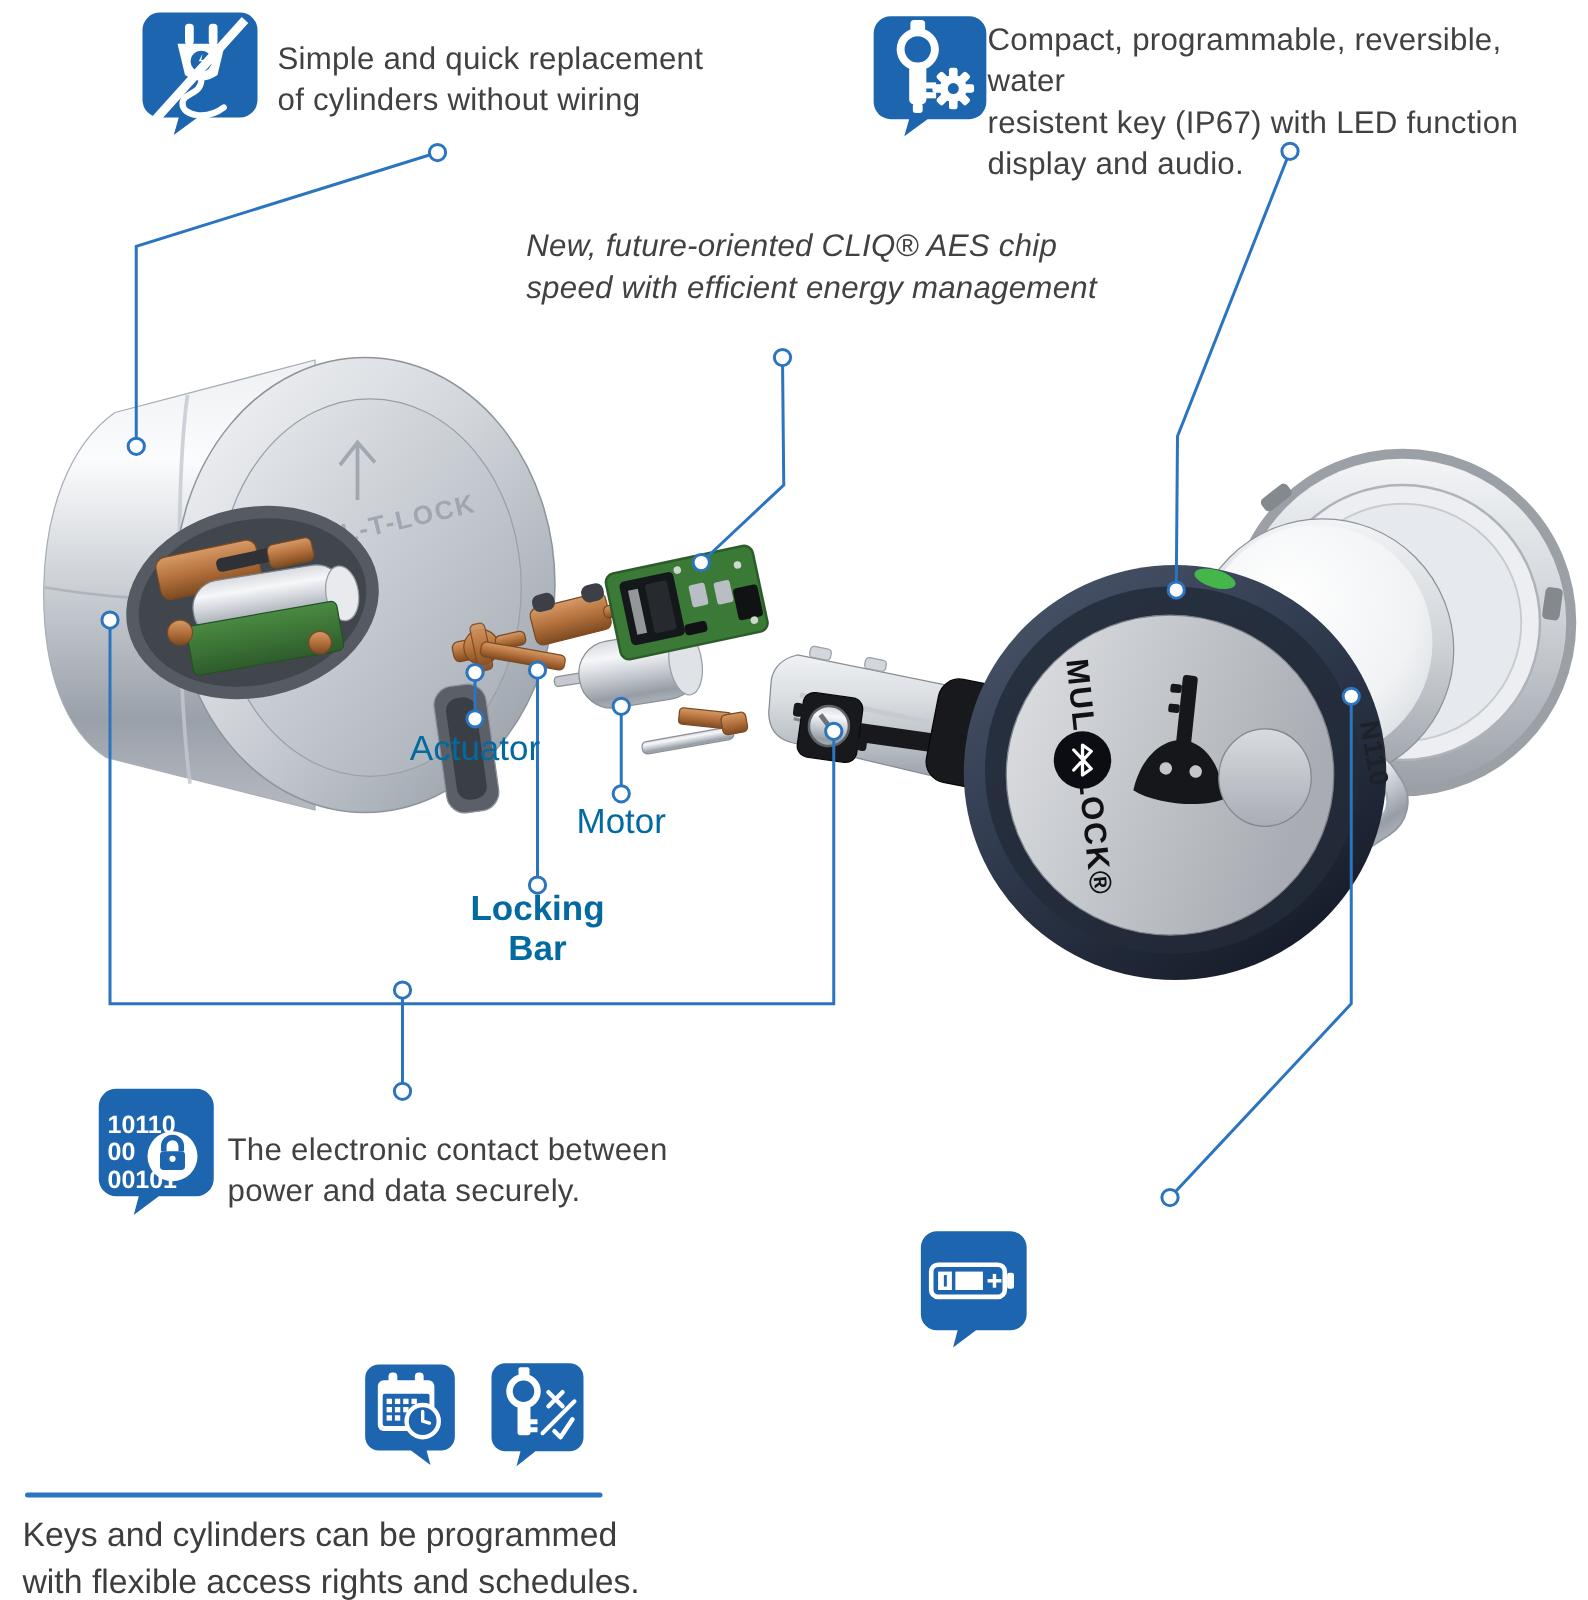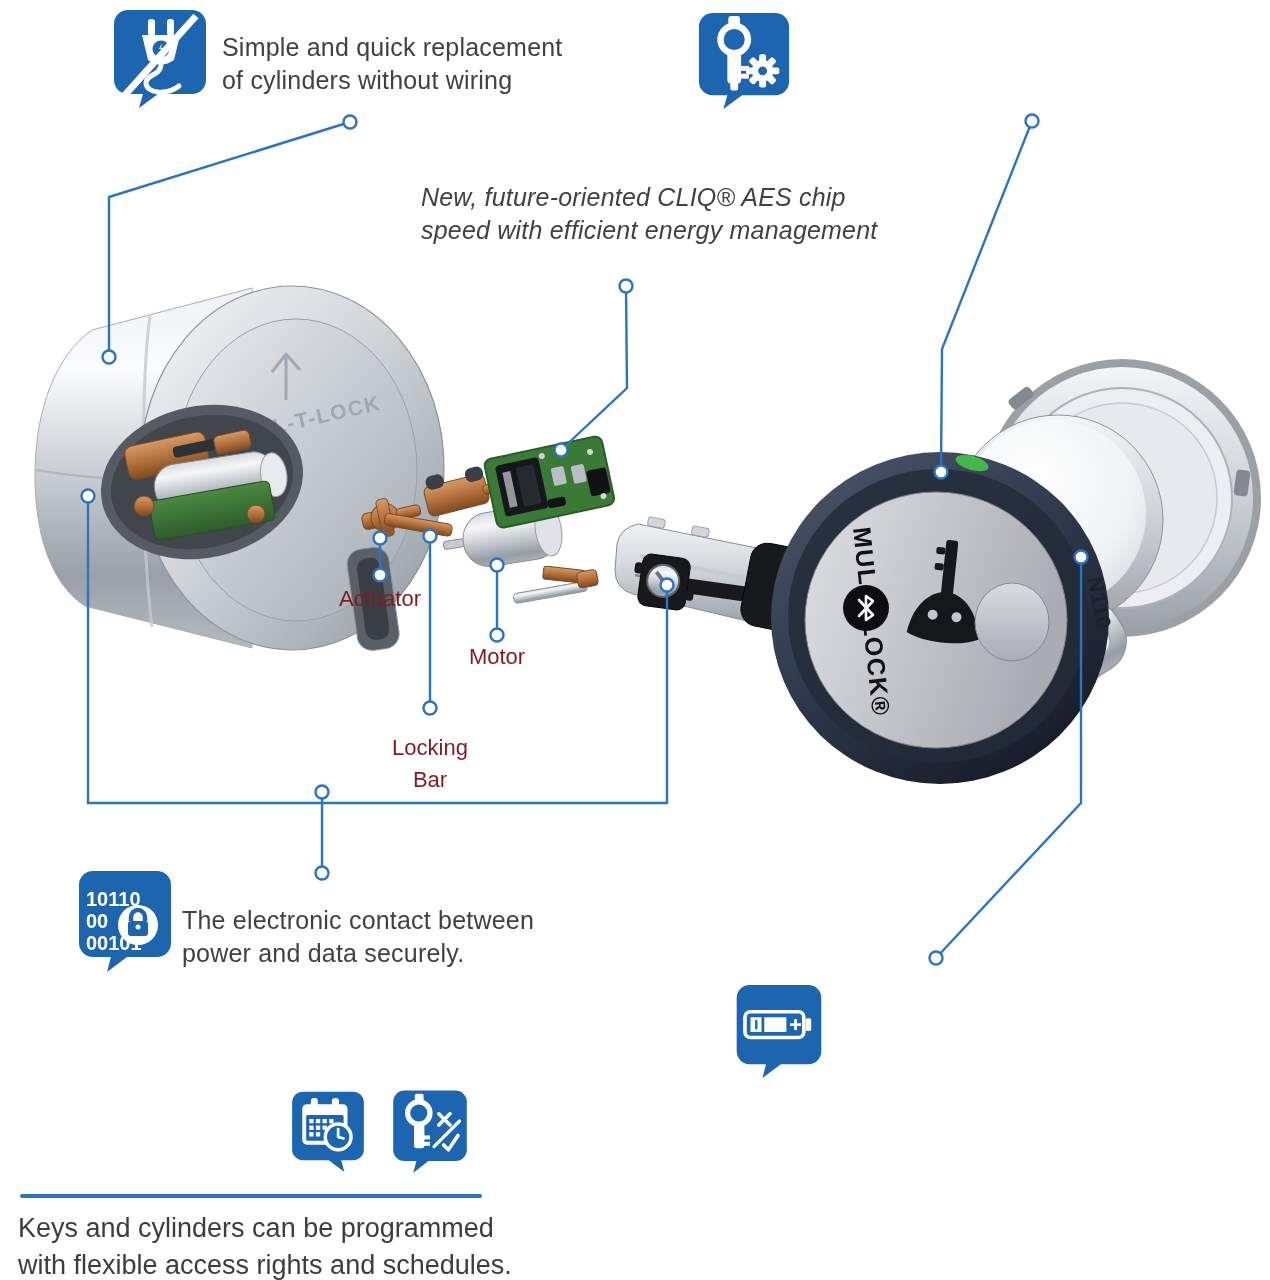--- a/index.html
+++ b/index.html
@@ -4,21 +4,21 @@
 <style>
   html,body{margin:0;padding:0;background:#ffffff;}
   .stage{
     position:relative;width:1270px;height:1280px;background:#ffffff;overflow:hidden;
     font-family:"Liberation Sans", sans-serif;color:#3f4042;
   }
   .layer{position:absolute;left:0;top:0;width:1270px;height:1280px;}
   svg{display:block;}
   .callout-text{position:absolute;font-size:25px;line-height:33px;color:#414144;letter-spacing:.2px;}
   .bottom-text{position:absolute;font-size:27px;line-height:37px;color:#3c3d3f;}
-  .part-label{position:absolute;font-size:22px;line-height:32px;color:#7f1d1d;text-align:center;}
+  .part-label{position:absolute;font-size:28px;line-height:32px;color:#0369a1;text-align:center;}
   .icon{position:absolute;}
   .divider{position:absolute;background:#2b74bf;height:4px;border-radius:2px;}
 </style>
 </head>
 <body>
 
 <div class="stage">
 
   <svg class="layer" viewBox="0 0 1270 1280" width="1270" height="1280">
     <defs>
@@ -301,29 +301,34 @@
       <g transform="translate(69,61)">
         <rect x="-3.5" y="-17" width="7" height="34" rx="2" fill="#fff"></rect>
         <rect x="-3.5" y="-17" width="7" height="34" rx="2" fill="#fff" transform="rotate(45)"></rect>
         <rect x="-3.5" y="-17" width="7" height="34" rx="2" fill="#fff" transform="rotate(90)"></rect>
         <rect x="-3.5" y="-17" width="7" height="34" rx="2" fill="#fff" transform="rotate(135)"></rect>
         <circle r="11" fill="#fff"></circle>
         <circle r="4.5" fill="#1d65ae"></circle>
       </g>
     </svg>
   </div>
+  <div class="callout-text" style="left:790px;top:16px;">
+    <div>Compact, programmable, reversible, water</div>
+    <div>resistent key (IP67) with LED function</div>
+    <div>display and audio.</div>
+  </div>
 
   <div class="callout-text" style="left:421px;top:181px;font-style:italic;">
     <div>New, future-oriented CLIQ® AES chip</div>
     <div>speed with efficient energy management</div>
   </div>
 
   <div class="part-label" style="left:305px;top:583px;width:150px;">Actuator</div>
   <div class="part-label" style="left:427px;top:641px;width:140px;">Motor</div>
-  <div class="part-label" style="left:355px;top:732px;width:150px;">
+  <div class="part-label" style="left:355px;top:711px;width:150px;font-weight:bold;">
     <div>Locking</div>
     <div>Bar</div>
   </div>
 
   <div class="icon" style="left:75px;top:869px;width:100px;height:106px;">
     <svg viewBox="0 0 100 106" width="100" height="106">
       <path d="M 18,2 h 64 a14,14 0 0 1 14,14 v 58 a14,14 0 0 1 -14,14 h -30 l -20,15 l 4,-15 h -18 a14,14 0 0 1 -14,-14 v -58 a14,14 0 0 1 14,-14 z" fill="#1d65ae"></path>
       <text x="11" y="37" font-size="20" font-weight="bold" fill="#fff" font-family="Liberation Sans, sans-serif">10110</text>
       <text x="11" y="59" font-size="20" font-weight="bold" fill="#fff" font-family="Liberation Sans, sans-serif">00</text>
       <text x="11" y="81" font-size="20" font-weight="bold" fill="#fff" font-family="Liberation Sans, sans-serif">00101</text>

